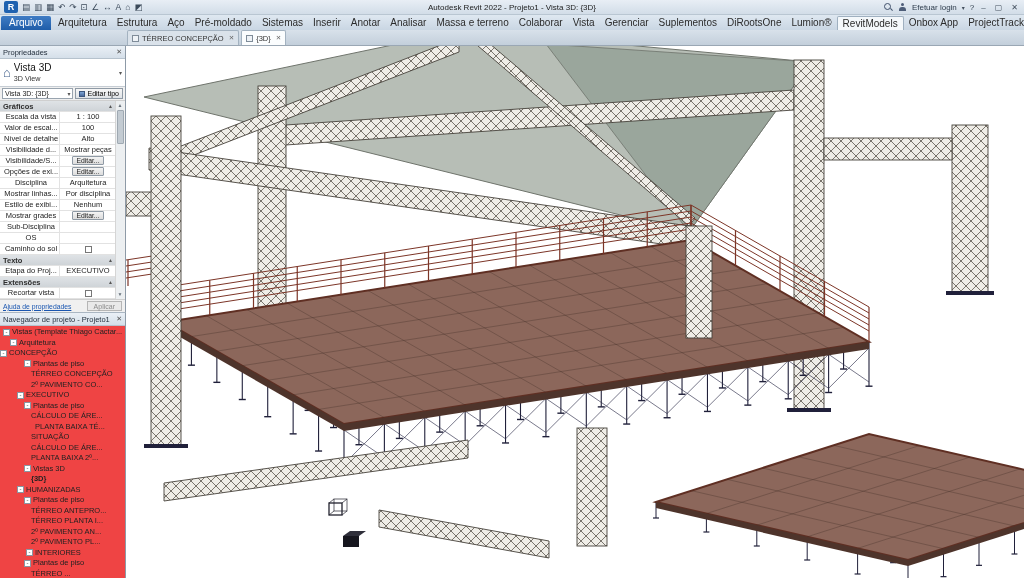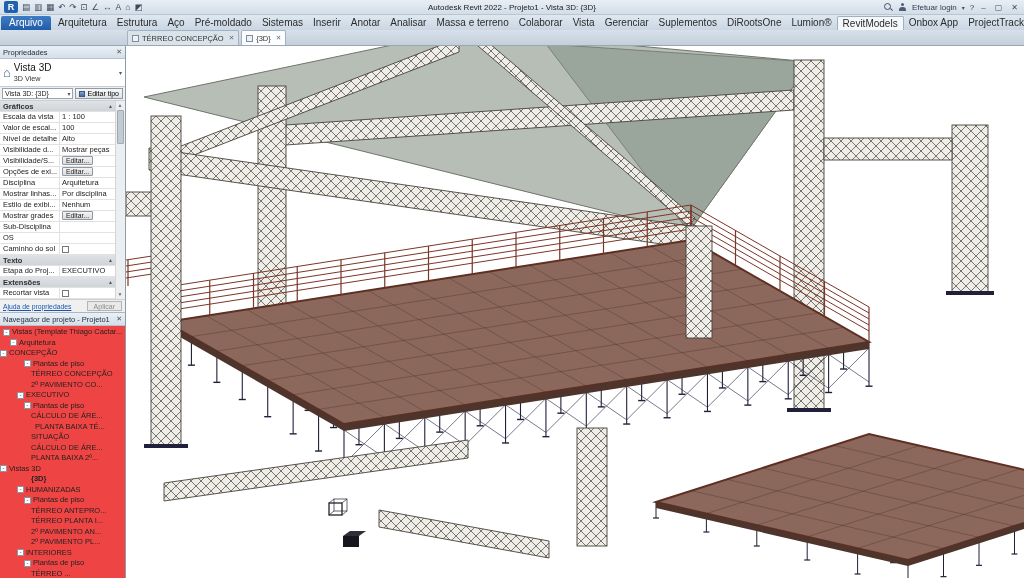--- a/index.html
+++ b/index.html
@@ -46,21 +46,21 @@
 .ts-icon{font-size:13px;color:#41608c;line-height:1;flex:none;}
 .ts-text{flex:1;overflow:hidden;line-height:1.25;}
 .ts-fam{font-size:10px;color:#111;}
 .ts-typ{font-size:7.2px;color:#333;}
 .ts-arrow{font-size:6px;color:#555;flex:none;}
 .instrow{height:14px;display:flex;align-items:center;gap:2px;padding:1px 2px;background:#f0f0f0;border-bottom:1px solid #cfcfcf;}
 .inst-combo{flex:1;height:11px;background:#fff;border:1px solid #99a4af;display:flex;align-items:center;font-size:7px;padding:0 2px;overflow:hidden;white-space:nowrap;}
 .inst-combo .ts-arrow{margin-left:auto;}
 .edit-type{height:11px;border:1px solid #8f9aa5;background:linear-gradient(#f7f7f7,#dfe3e7);font-size:7px;display:flex;align-items:center;gap:2px;padding:0 3px;white-space:nowrap;font-family:inherit;}
 .et-icon{width:6px;height:6px;background:linear-gradient(#7da6d6,#49699b);border:1px solid #3c5覧e;border:1px solid #3c567e;flex:none;}
-.pgrid{width:116px;}
+.pgrid{width:116px;text-align:center;}
 .prow{display:flex;height:11px;border-bottom:1px solid #e2e2e2;background:#fff;align-items:center;overflow:hidden;}
 .prow .lbl{width:60px;flex:none;padding-left:3px;color:#222;overflow:hidden;white-space:nowrap;border-right:1px solid #e2e2e2;height:100%;line-height:10px;}
 .prow .val{flex:1;padding:0 2px;overflow:hidden;white-space:nowrap;line-height:10px;}
 .prow.group{background:linear-gradient(#dfe3e6,#cfd4d8);font-weight:bold;color:#2e2e2e;padding-left:3px;}
 .garr{margin-left:auto;margin-right:3px;font-size:5px;color:#555;}
 .btn-edit{font-size:6.8px;border:1px solid #8f9aa5;background:linear-gradient(#f4f4f4,#dcdcdc);padding:0 3px;height:9px;line-height:8px;border-radius:1px;display:inline-block;}
 .chk{width:7px;height:7px;border:1px solid #777;background:#fff;display:inline-block;vertical-align:middle;}
 .pscroll{position:absolute;right:1px;top:55px;width:9px;height:198px;background:#eceff1;border-left:1px solid #d5d5d5;display:flex;flex-direction:column;align-items:center;}
 .sarr{font-size:5px;color:#66707a;height:9px;line-height:9px;}
 .sthumb{width:7px;height:34px;background:#c3cbd2;border:1px solid #9fa9b2;border-radius:1px;}
@@ -303,21 +303,21 @@
         </div>
         <div class="trow" style="padding-left: 31px;">
           <span>SITUAÇÃO</span>
         </div>
         <div class="trow" style="padding-left: 31px;">
           <span>CÁLCULO DE ÁRE...</span>
         </div>
         <div class="trow" style="padding-left: 31px;">
           <span>PLANTA BAIXA 2º...</span>
         </div>
-        <div class="trow" style="">
+        <div class="trow" style="padding-left: 24px;">
           <span class="texp">-</span>
           <span>Vistas 3D</span>
         </div>
         <div class="trow" style="padding-left: 31px;">
           <span style="font-weight: bold;">{3D}</span>
         </div>
         <div class="trow" style="padding-left: 17px;">
           <span class="texp">-</span>
           <span>HUMANIZADAS</span>
         </div>
@@ -330,21 +330,21 @@
         </div>
         <div class="trow" style="padding-left: 31px;">
           <span>TÉRREO PLANTA I...</span>
         </div>
         <div class="trow" style="padding-left: 31px;">
           <span>2º PAVIMENTO AN...</span>
         </div>
         <div class="trow" style="padding-left: 31px;">
           <span>2º PAVIMENTO PL...</span>
         </div>
-        <div class="trow" style="padding-left: 17px;">
+        <div class="trow" style="padding-left: 17px; margin-left: 9px;">
           <span class="texp">-</span>
           <span>INTERIORES</span>
         </div>
         <div class="trow" style="padding-left: 24px;">
           <span class="texp">-</span>
           <span>Plantas de piso</span>
         </div>
         <div class="trow" style="padding-left: 31px;">
           <span>TÉRREO ...</span>
         </div>

